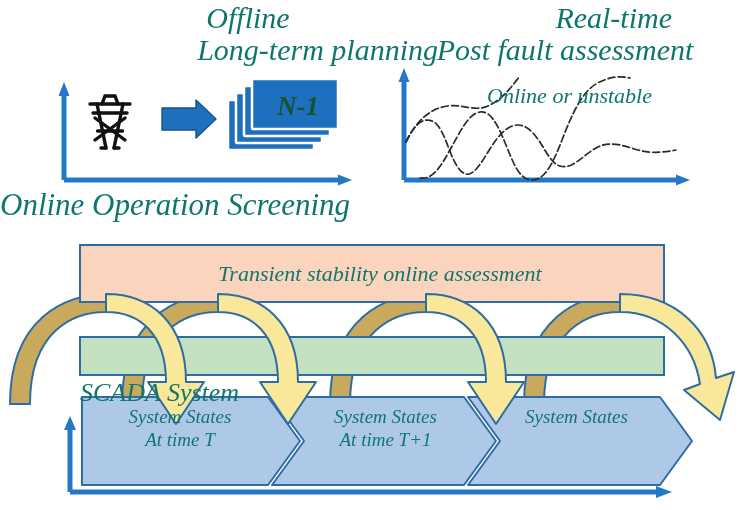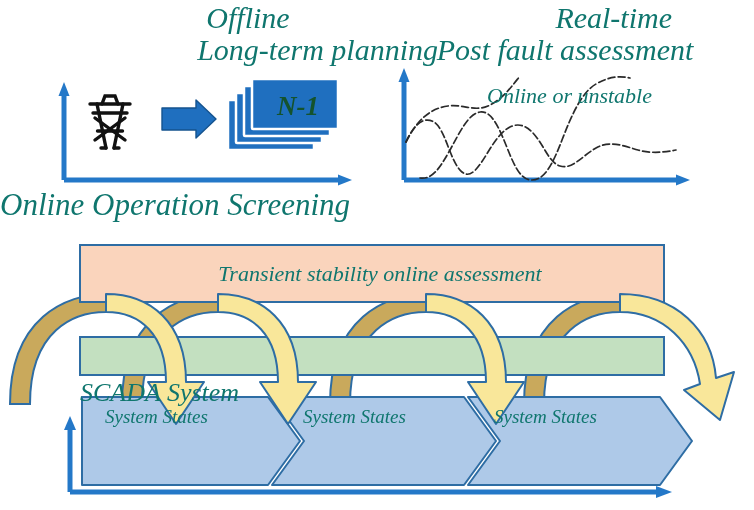--- a/index.html
+++ b/index.html
@@ -71,21 +71,21 @@
     font-size: 22px;
   }
   #scada-label {
     left: 80px; top: 344px;
     width: 600px;
     font-size: 26px;
     margin-top: 35px;
   }
   .state-label {
     font-size: 19px;
-    text-align: left;
+    text-align: center;
     line-height: 1.22;
   }
   #state-0 { left: 105px; top: 405px; width: 150px; }
   #state-1 { left: 303px; top: 405px; width: 165px; }
   #state-2 { left: 494px; top: 405px; width: 165px; }
 
   #n1-label {
     left: 258px; top: 92px;
     width: 80px;
     text-align: center;
@@ -225,19 +225,21 @@
 
 <div class="lbl" id="n1-label">N-1</div>
 
 <div class="lbl" id="screening-title">Online Operation Screening</div>
 
 <div class="lbl" id="transient-label">Transient stability online assessment</div>
 <div class="lbl" id="scada-label">SCADA System</div>
 
 <div class="lbl state-label" id="state-0">
   <div>System States</div>
+  <div>At time T</div>
 </div>
 <div class="lbl state-label" id="state-1">
   <div>System States</div>
+  <div>At time T+1</div>
 </div>
 <div class="lbl state-label" id="state-2">
   <div>System States</div>
 </div>
 
 </body></html>

